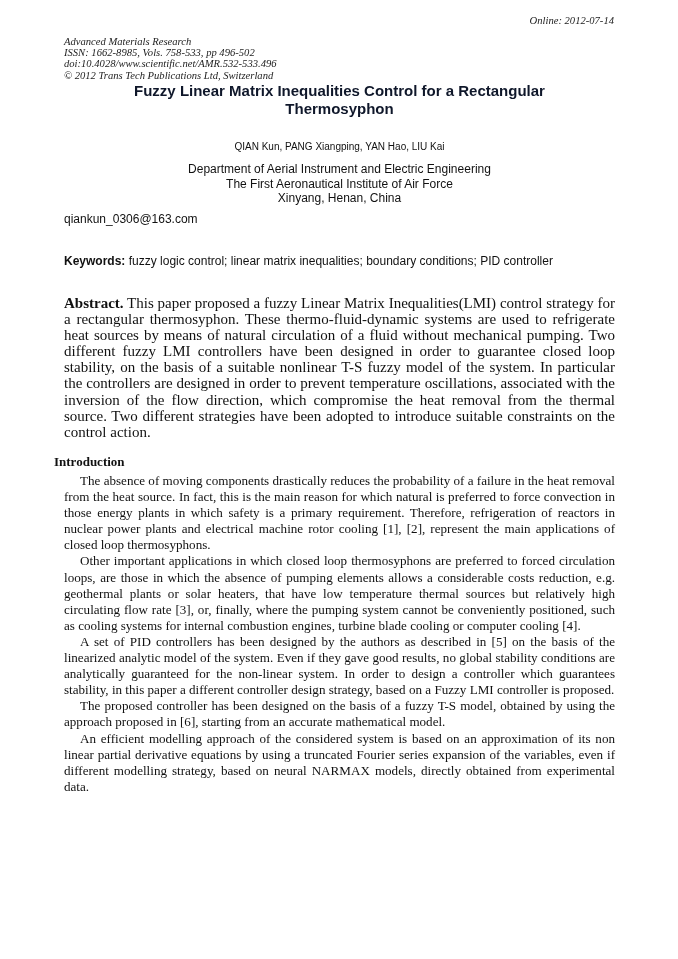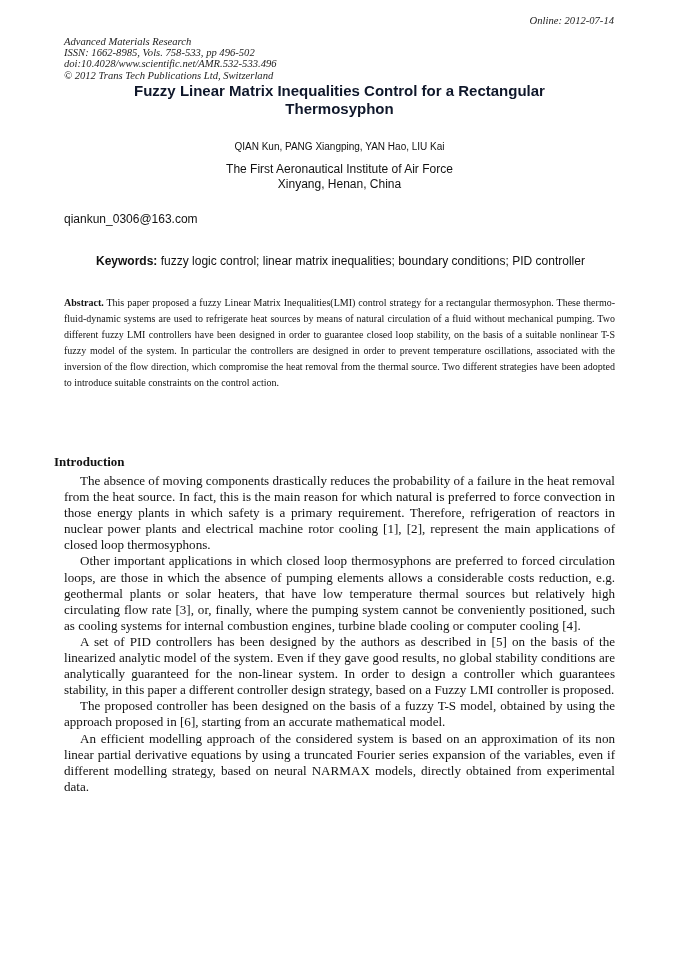--- a/index.html
+++ b/index.html
@@ -30,26 +30,26 @@
     font-size: 12px; line-height: 14.5px;
   }
   .affil div { display: block; }
   .email {
     position: absolute; left: 64px; top: 212px; width: 551px;
     text-align: left; font-family: "Liberation Sans", sans-serif;
     font-size: 12px; line-height: 14px;
   }
   .keywords {
     position: absolute; left: 64px; top: 254px; width: 560px;
-    font-family: "Liberation Sans", sans-serif; font-size: 12px; line-height: 14px; margin-left: 32px;
+    font-family: "Liberation Sans", sans-serif; font-size: 12px; line-height: 14px;
   }
   .keywords b { font-weight: bold; }
   .abstract {
     position: absolute; left: 64px; top: 295px; width: 551px;
-    font-family: "Liberation Serif", serif; font-size: 10px; line-height: 16.1px;
+    font-family: "Liberation Serif", serif; font-size: 15px; line-height: 16.1px;
     text-align: justify;
   }
   .abstract b { font-weight: bold; }
   .intro-heading {
     position: absolute; left: 54px; top: 454px;
     font-family: "Liberation Serif", serif; font-weight: bold; font-size: 13px; line-height: 16px;
   }
   .intro {
     position: absolute; left: 64px; top: 473px; width: 551px;
     font-family: "Liberation Serif", serif; font-size: 13.1px; line-height: 16.1px;
@@ -69,20 +69,21 @@
 <div class="header-right">Online: 2012-07-14</div>
 
 <div class="title">
   <div>Fuzzy Linear Matrix Inequalities Control for a Rectangular</div>
   <div>Thermosyphon</div>
 </div>
 
 <div class="authors">QIAN Kun, PANG Xiangping, YAN Hao, LIU Kai</div>
 
 <div class="affil">
+  <div>Department of Aerial Instrument and Electric Engineering</div>
   <div>The First Aeronautical Institute of Air Force</div>
   <div>Xinyang, Henan, China</div>
 </div>
 
 <div class="email">qiankun_0306@163.com</div>
 
 <div class="keywords"><b>Keywords:</b><span> fuzzy logic control; linear matrix inequalities; boundary conditions; PID controller</span></div>
 
 <div class="abstract"><b>Abstract.</b><span> This paper proposed a fuzzy Linear Matrix Inequalities(LMI) control strategy for a rectangular thermosyphon. These thermo-fluid-dynamic systems are used to refrigerate heat sources by means of natural circulation of a fluid without mechanical pumping. Two different fuzzy LMI controllers have been designed in order to guarantee closed loop stability, on the basis of a suitable nonlinear T-S fuzzy model of the system. In particular the controllers are designed in order to prevent temperature oscillations, associated with the inversion of the flow direction, which compromise the heat removal from the thermal source. Two different strategies have been adopted to introduce suitable constraints on the control action.</span></div>
 

